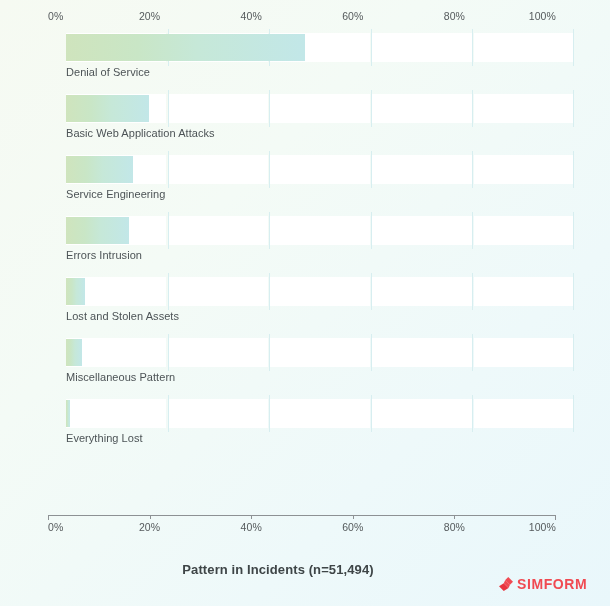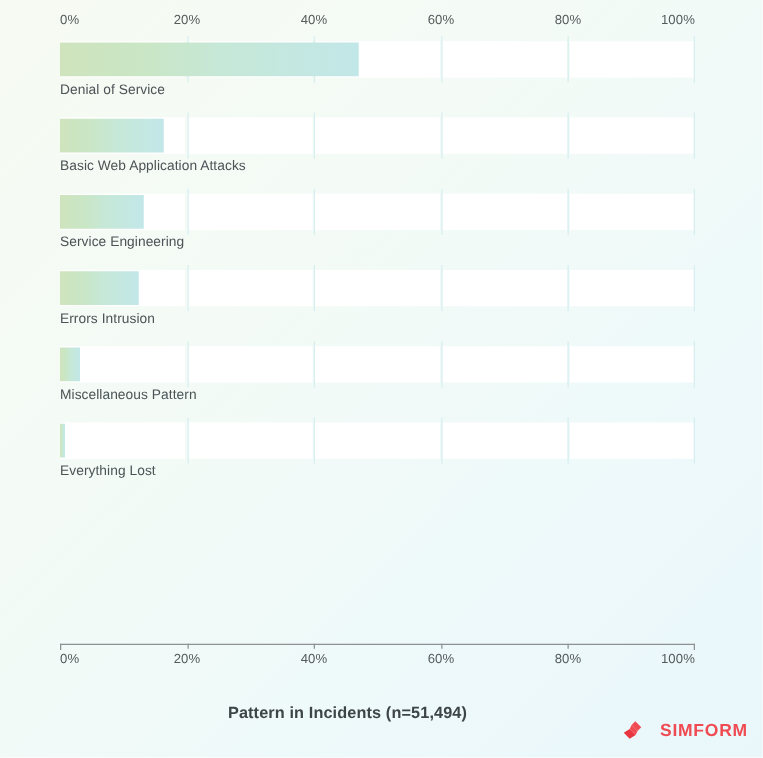--- a/index.html
+++ b/index.html
@@ -64,20 +64,21 @@
     height: 4px;
     background: #8d9194;
   }
 
   
   .rows {
     position: absolute;
     left: 0;
     top: 33px;
     width: 522px;
+    padding-left: 18px;
   }
   .row {
     position: relative;
     height: 61px;
   }
   .panel-strip {
     position: absolute;
     left: 48px;
     top: 0;
     width: 508px;
@@ -132,21 +133,21 @@
     letter-spacing: 0.1px;
   }
 
   
   .logo {
     position: absolute;
     left: 498px;
     top: 576px;
     display: flex;
     align-items: center;
-    gap: 14px;
+    gap: 3px;
   }
   .logo-mark {
     width: 16px;
     height: 16px;
     display: block;
   }
   .logo-text {
     font-size: 14px;
     font-weight: bold;
     color: #f04a52;
@@ -233,20 +234,38 @@
         </div>
         <div class="grid-tick" style="left: 149.6px;"></div>
         <div class="grid-tick" style="left: 251.2px;"></div>
         <div class="grid-tick" style="left: 352.8px;"></div>
         <div class="grid-tick" style="left: 454.4px;"></div>
         <div class="grid-tick" style="left: 555px;"></div>
         <div class="bar-wrap">
           <div class="bar" title="System Intrusion 12.4%" style="width: 12.4%;"></div>
         </div>
         <div class="row-label">Errors Intrusion</div>
+      </div>
+      <div class="row">
+        <div class="panel-strip">
+          <div class="panel-seg"></div>
+          <div class="panel-seg"></div>
+          <div class="panel-seg"></div>
+          <div class="panel-seg"></div>
+          <div class="panel-seg"></div>
+        </div>
+        <div class="grid-tick" style="left: 149.6px;"></div>
+        <div class="grid-tick" style="left: 251.2px;"></div>
+        <div class="grid-tick" style="left: 352.8px;"></div>
+        <div class="grid-tick" style="left: 454.4px;"></div>
+        <div class="grid-tick" style="left: 555px;"></div>
+        <div class="bar-wrap">
+          <div class="bar" title="Lost and Stolen Assets 3.7%" style="width: 3.7%;"></div>
+        </div>
+        <div class="row-label">Lost and Stolen Assets</div>
       </div>
       <div class="row">
         <div class="panel-strip">
           <div class="panel-seg"></div>
           <div class="panel-seg"></div>
           <div class="panel-seg"></div>
           <div class="panel-seg"></div>
           <div class="panel-seg"></div>
         </div>
         <div class="grid-tick" style="left: 149.6px;"></div>

